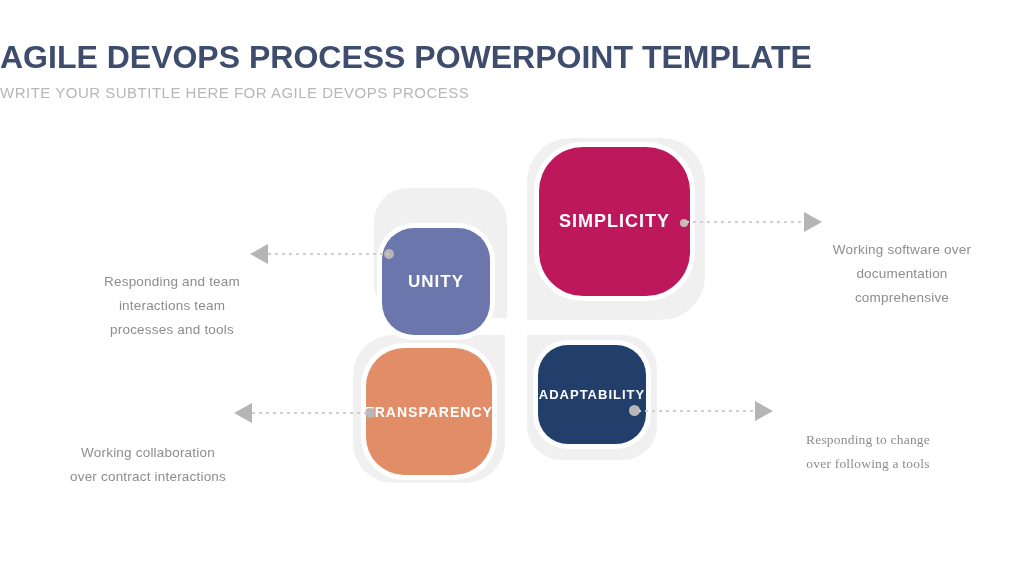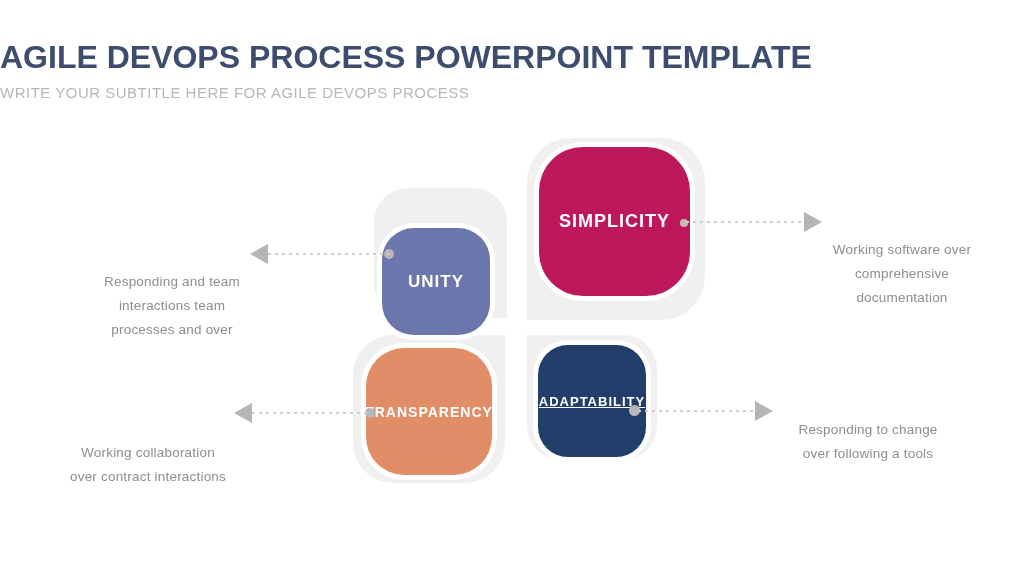--- a/index.html
+++ b/index.html
@@ -27,21 +27,21 @@
   #bg-adaptability { left:527px; top:335px; width:130px; height:125px; border-radius:0 34px 34px 34px; }
   
   .card {
     position:absolute; display:flex; align-items:center; justify-content:center;
     color:#ffffff; font-weight:bold; letter-spacing:1px;
     box-shadow:0 0 0 5px #ffffff;
   }
   #card-unity        { left:382px; top:200px; width:108px; height:107px; border-radius:32px; background:#6b76ac; font-size:17px;margin-top:28px; }
   #card-simplicity   { left:539px; top:147px; width:151px; height:149px; border-radius:44px; background:#be185d; font-size:18px; }
   #card-transparency { left:366px; top:348px; width:126px; height:127px; border-radius:38px; background:#e18d68; font-size:14px; }
-  #card-adaptability { left:538px; top:345px; width:108px; height:112px; border-radius:30px; background:#223e6a; font-size:13px;text-decoration:underline; }
+  #card-adaptability { left:538px; top:345px; width:108px; height:99px; border-radius:30px; background:#223e6a; font-size:13px; }
   
   .dot { position:absolute; border-radius:50%; background:#b7b7b7; }
   #dot-unity        { left:384px; top:249px; width:10px; height:10px; }
   #dot-simplicity   { left:680px; top:219px; width:8px;  height:8px; background:#c4bcb8; }
   #dot-transparency { left:365px; top:408px; width:10px; height:10px; }
   #dot-adaptability { left:629px; top:405px; width:11px; height:11px; }
   
   .dash {
     position:absolute; height:2px;
     background:repeating-linear-gradient(90deg,#cfcfcf 0 3px,transparent 3px 7px);
@@ -59,21 +59,21 @@
   #arrow-transparency { left:234px; top:403px; }
   #arrow-adaptability { left:755px; top:401px; }
   
   .desc {
     position:absolute; width:190px; text-align:center;
     font-size:13.5px; line-height:24px; color:#8d8d8d; letter-spacing:0.2px;margin-top:48px;
   }
   #desc-unity        { left:77px;  top:222px; }
   #desc-simplicity   { left:807px; top:190px; }
   #desc-transparency { left:53px;  top:393px; }
-  #desc-adaptability { left:773px; top:370px; }
+  #desc-adaptability { left:773px; top:380px;font-family:Liberation Serif, serif; }
 </style>
 </head>
 <body>
 
 <div class="slide">
 
   <h1 class="title">AGILE DEVOPS PROCESS POWERPOINT TEMPLATE</h1>
   <div class="subtitle">WRITE YOUR SUBTITLE HERE FOR AGILE DEVOPS PROCESS</div>
 
   <div>
@@ -107,26 +107,26 @@
     <div class="dash" id="dash-adaptability"></div>
 
     <div class="arrow arrow-left" id="arrow-unity"></div>
     <div class="arrow arrow-right" id="arrow-simplicity"></div>
     <div class="arrow arrow-left" id="arrow-transparency"></div>
     <div class="arrow arrow-right" id="arrow-adaptability"></div>
 
     <div class="desc" id="desc-unity">
       <div>Responding and team</div>
       <div>interactions team</div>
-      <div>processes and over</div>
+      <div>processes and tools</div>
     </div>
     <div class="desc" id="desc-simplicity">
       <div>Working software over</div>
+      <div>documentation</div>
       <div>comprehensive</div>
-      <div>documentation</div>
     </div>
     <div class="desc" id="desc-transparency">
       <div>Working collaboration</div>
       <div>over contract interactions</div>
     </div>
     <div class="desc" id="desc-adaptability">
       <div>Responding to change</div>
       <div>over following a tools</div>
     </div>
 

